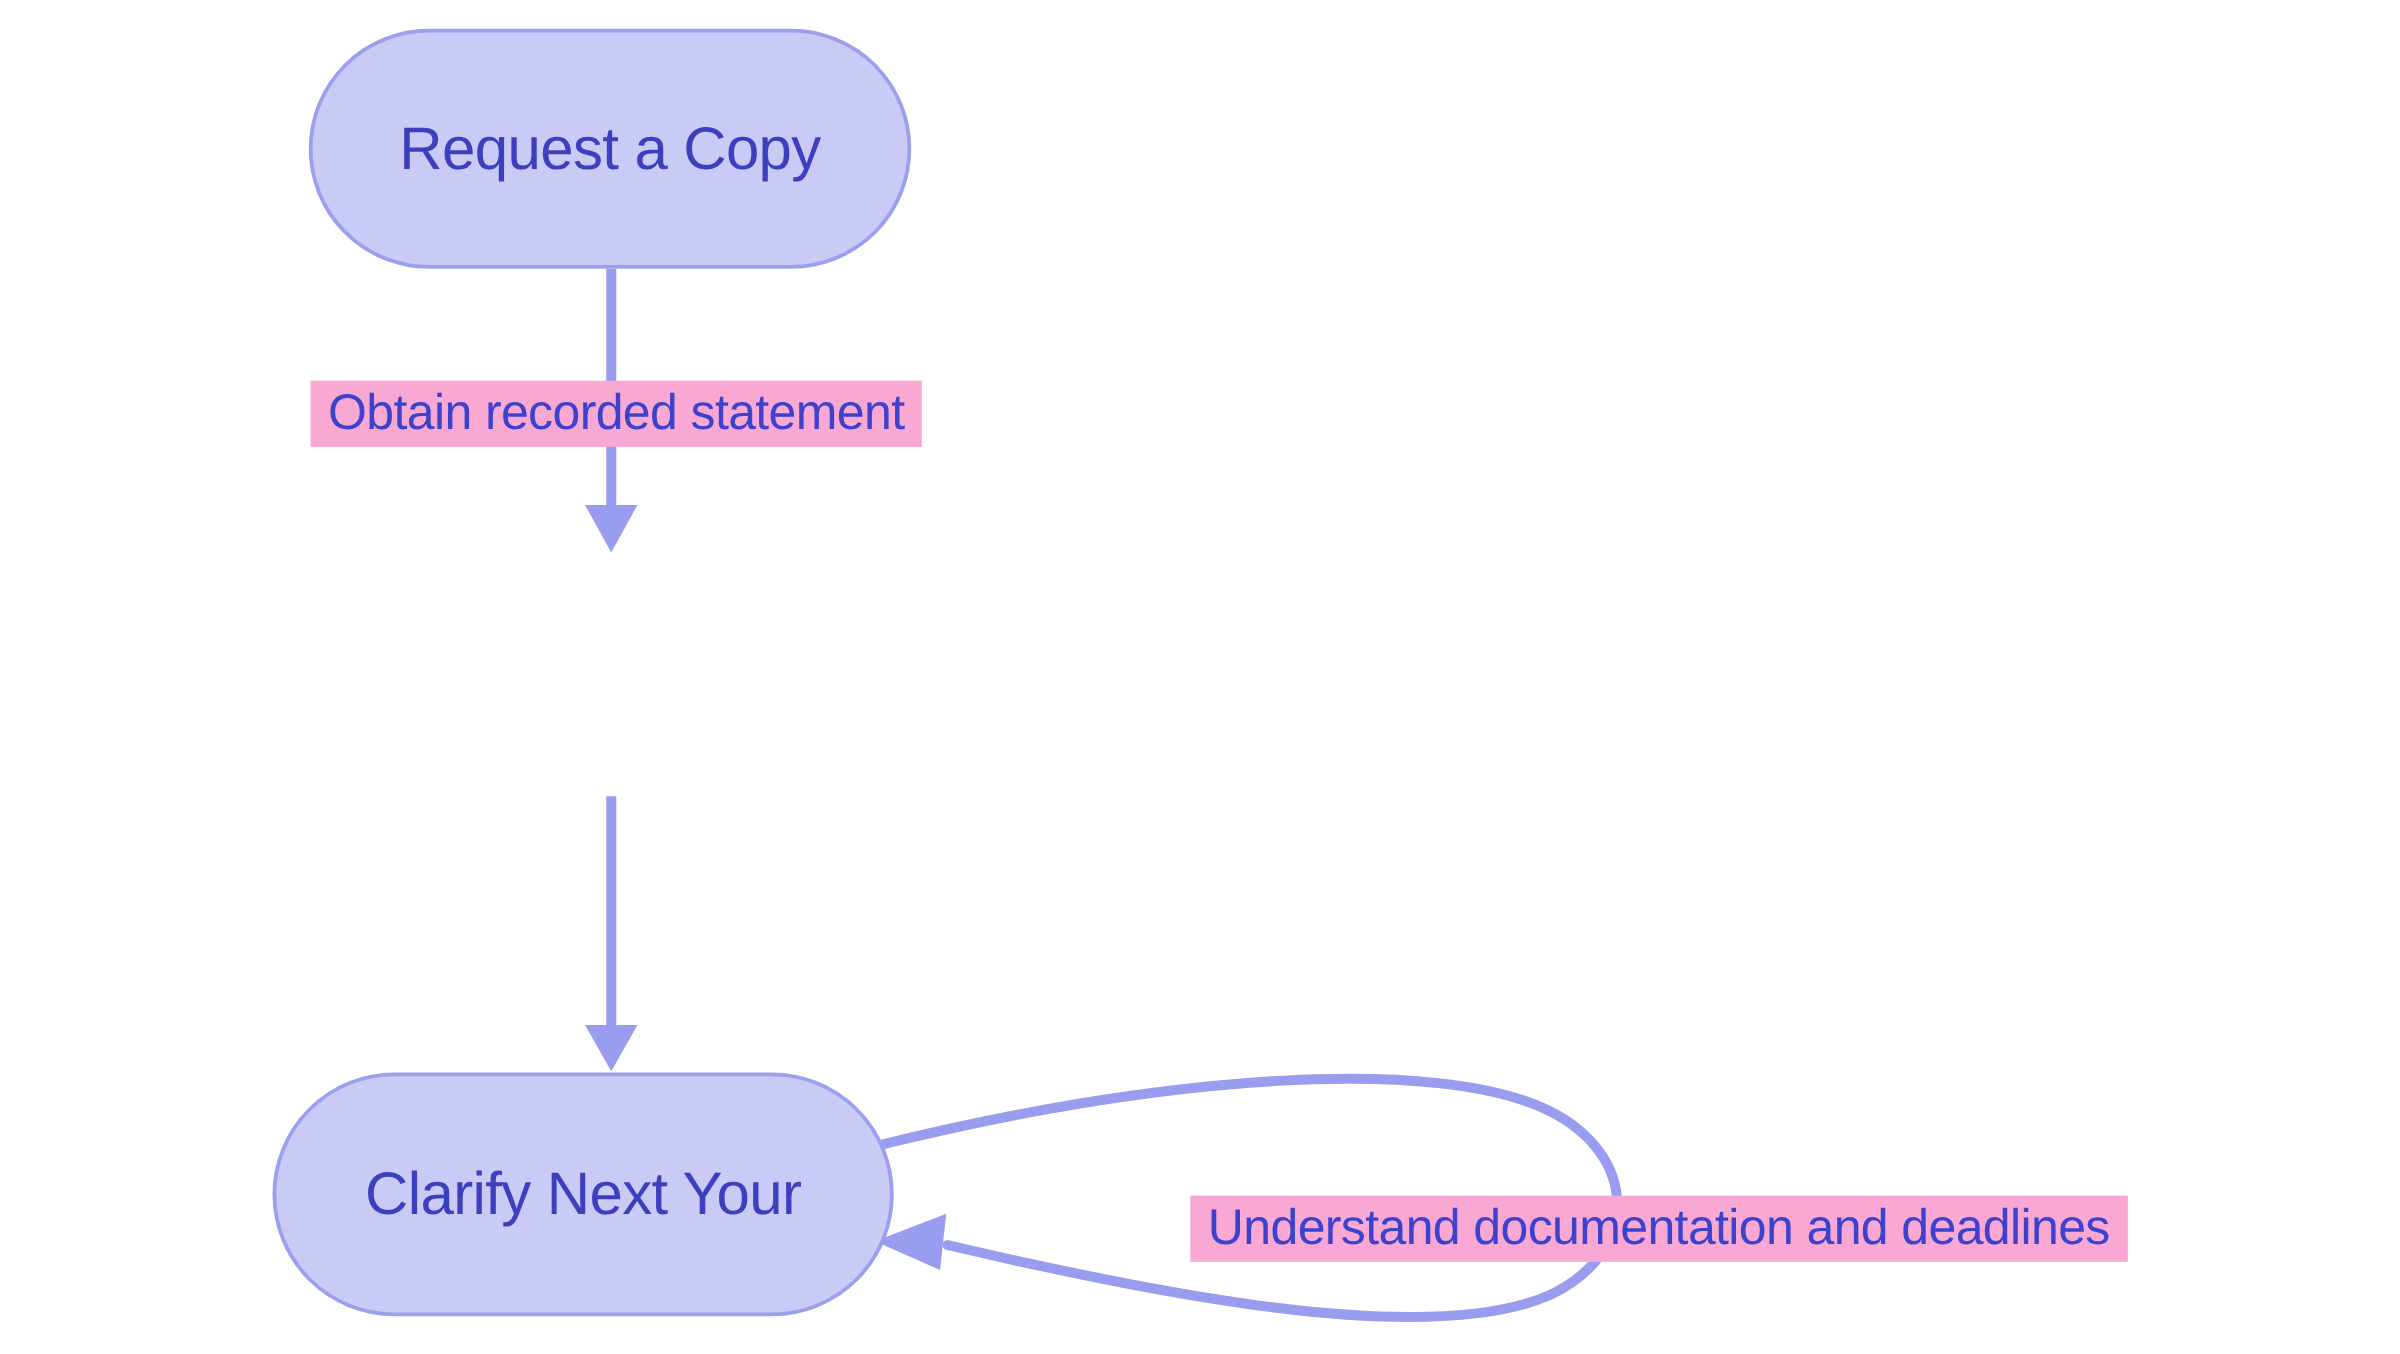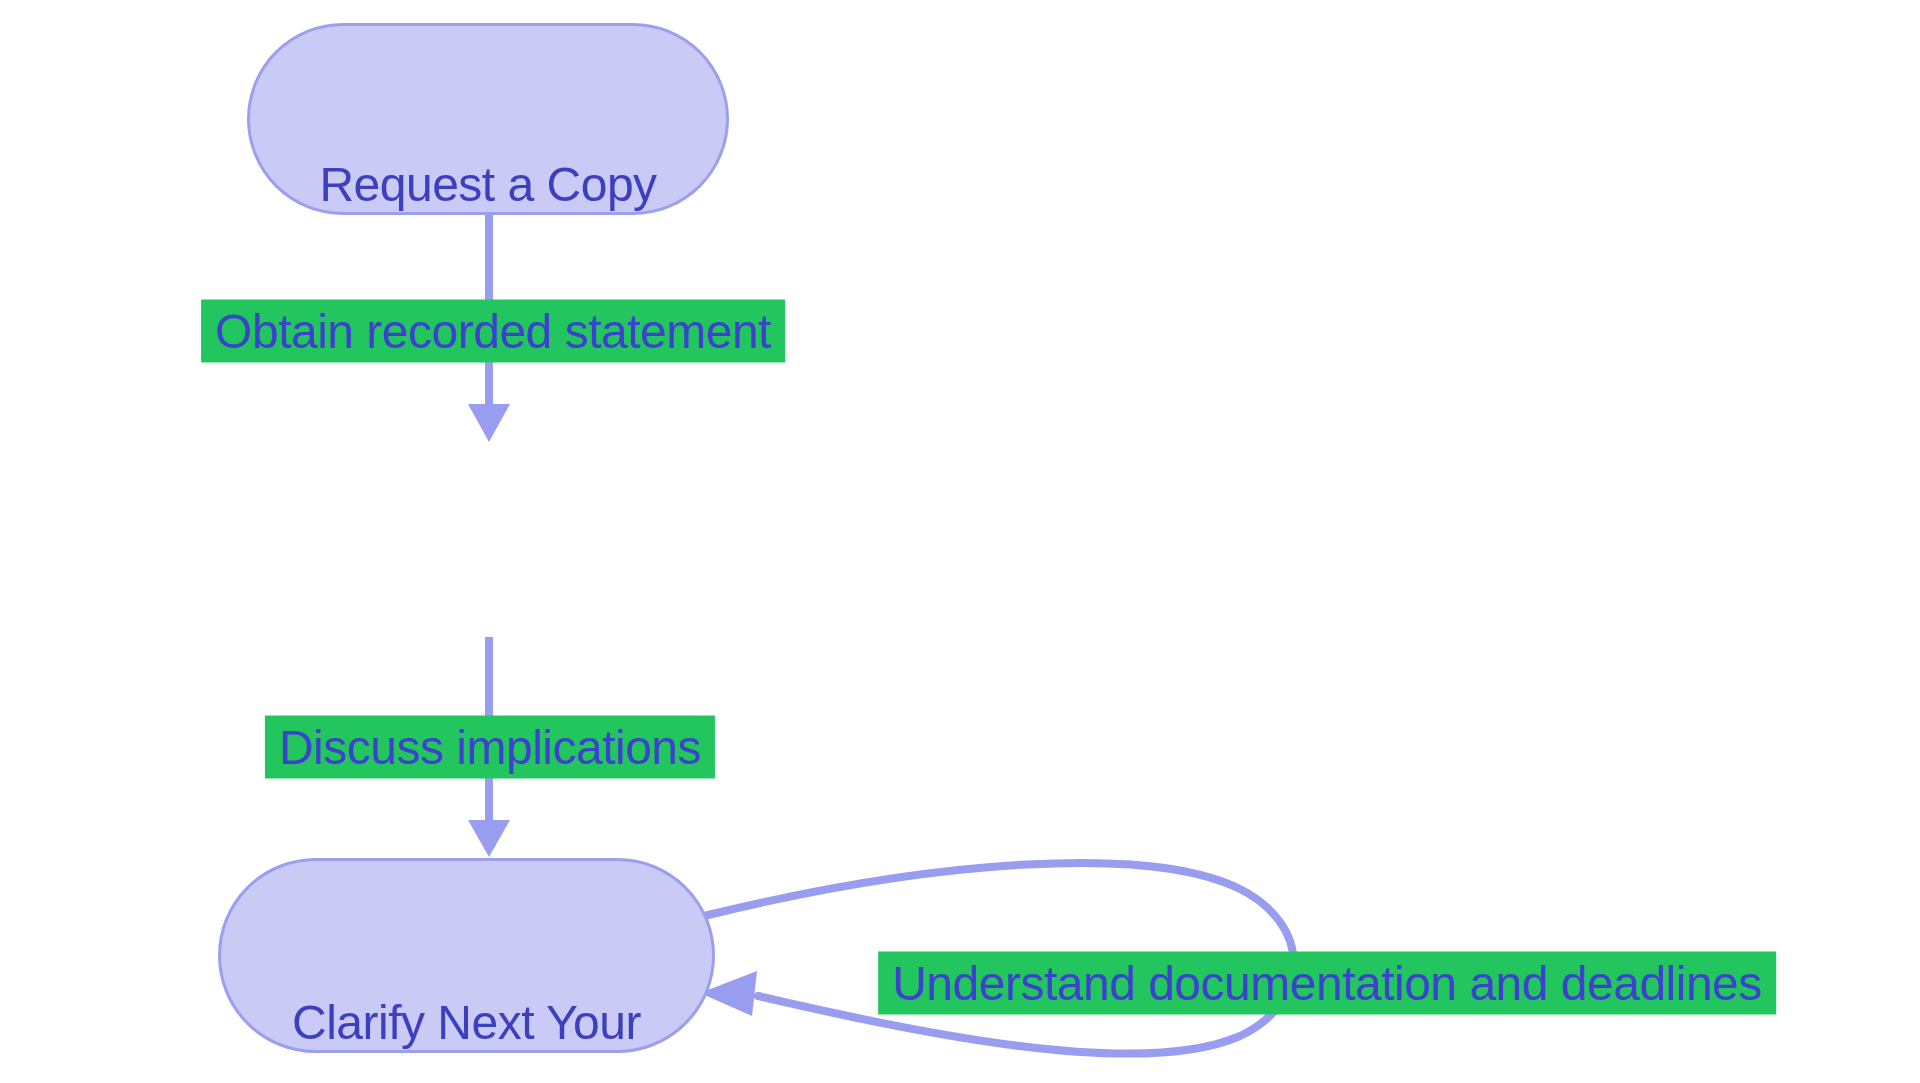--- a/index.html
+++ b/index.html
@@ -38,34 +38,34 @@
     fill: var(--edge, #989df0);
     stroke: none;
   }
   .flow-node {
     position: absolute;
     box-sizing: border-box;
     background: var(--node-fill, #c9caf5);
     border: 3px solid var(--node-border, #9aa0ee);
     border-radius: 99px;
     display: flex;
-    align-items: flex-end;
+    align-items: center;
     justify-content: center;
     color: var(--node-text, #3d40be);
     font-size: 48px;
     letter-spacing: -0.5px;
     white-space: nowrap;
   }
   .edge-label {
     position: absolute;
     transform: translate(-50%, -50%);
-    background: #22c55e;
+    background: #f9a8d4;
     padding: 4px 14px;
     color: var(--label-text, #3c42cd);
-    font-size: 48px;
+    font-size: 40px;
     letter-spacing: -0.5px;
     white-space: nowrap;
   }
   #node-1 { left: 247px; top: 23px;  width: 482px; height: 192px; }
   #node-2 { left: 130px; top: 442px; width: 720px; height: 195px; }
   #node-3 { left: 218px; top: 858px; width: 497px; height: 195px; }
   #edge-label-1 { left: 493px;  top: 331px; }
   #edge-label-2 { left: 490px;  top: 747px; }
   #edge-label-3 { left: 1327px; top: 983px; }
 </style>
@@ -93,17 +93,16 @@
     <span>Request a Copy</span>
   </div>
 
 
   <div class="flow-node" id="node-3">
     <span>Clarify Next Your</span>
   </div>
 
   <div class="edge-label" id="edge-label-1">Obtain recorded statement</div>
 
-  <div class="edge-label" id="edge-label-2">Discuss implications</div>
 
   <div class="edge-label" id="edge-label-3">Understand documentation and deadlines</div>
 
 </div>
 
 </body></html>

